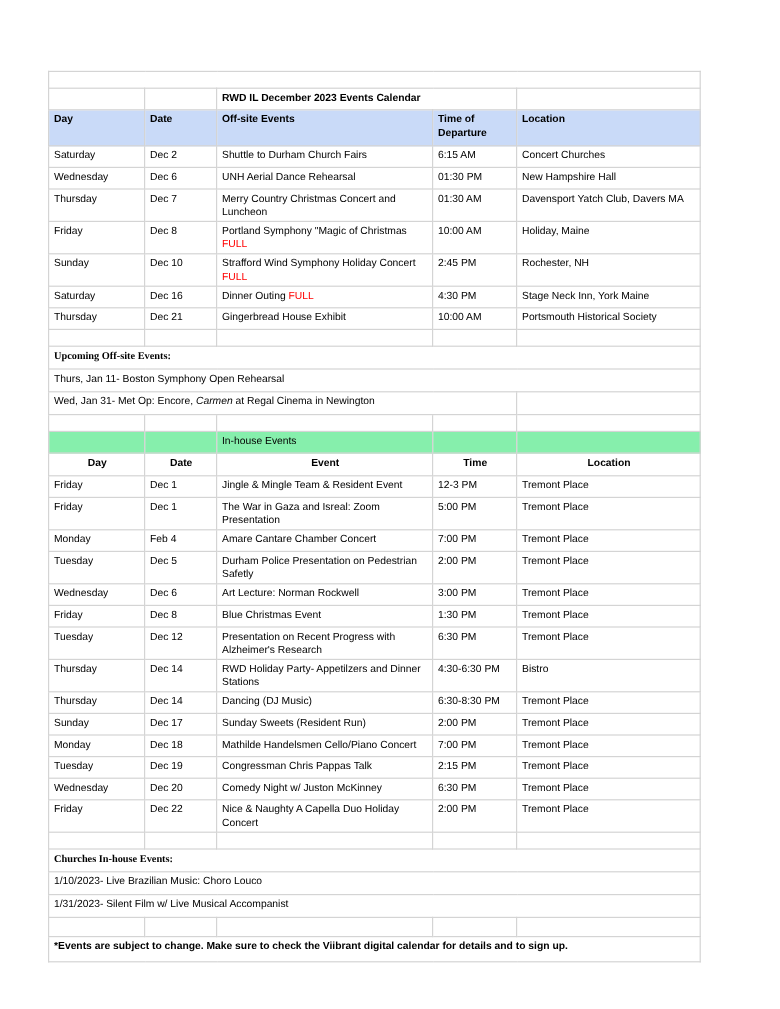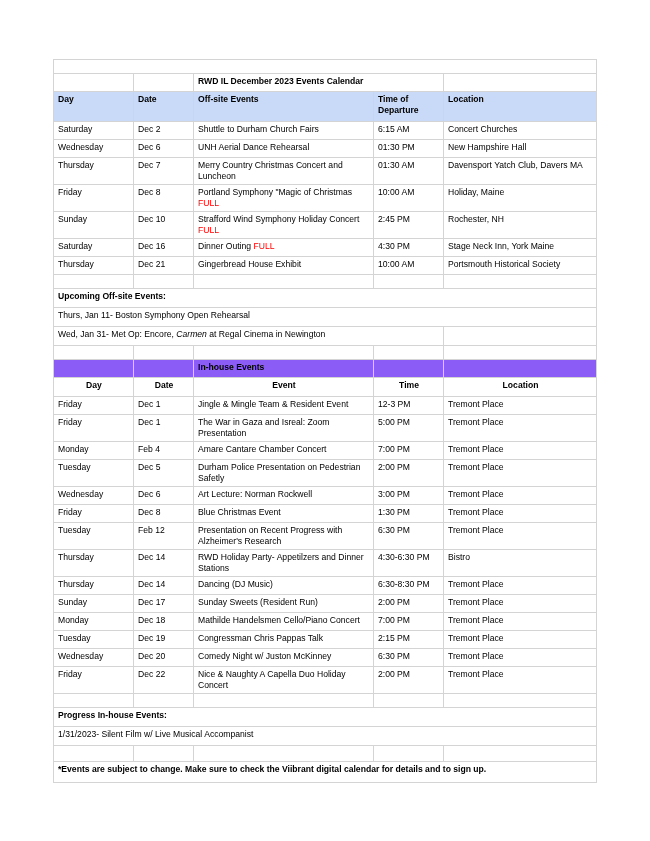--- a/index.html
+++ b/index.html
@@ -7,21 +7,21 @@
     background: #ffffff;
   }
   body {
     width: 650px; height: 841px;
     font-family: "Liberation Sans", sans-serif;
     color: #000000;
     overflow: hidden;
   }
   .sheet {
     position: absolute;
-    left: 53px; top: 59px;
+    left: 40px; top: 59px;
     width: 543px;
   }
   table.cal {
     border-collapse: collapse;
     width: 543px;
     table-layout: fixed;
     font-size: 8.6px;
     line-height: 1.28;
   }
   table.cal td {
@@ -41,27 +41,27 @@
   .spacer td { height: 9px; padding: 0; }
   .spacer-tall td { height: 11px; padding: 0; }
 
   .blue-head td {
     background: #c9daf8;
     font-weight: bold;
     vertical-align: bottom;
     height: 25px;
   }
   .pink-band td {
-    background: #8b5cf6;
-    font-weight: bold;
+    background: #86efac;
+    font-weight: normal;
     height: 13px;
     vertical-align: middle;
   }
   .title-row td { font-weight: bold; height: 13px; vertical-align: middle; }
-  .section-label td { font-weight: bold; height: 14px; vertical-align: middle; }
+  .section-label td { font-weight: bold; height: 14px; vertical-align: middle; font-family: Liberation Serif, serif; }
   .list-row td { height: 14px; vertical-align: middle; margin-left: 22px; }
   .inh-head td {
     font-weight: bold;
     text-align: center;
     height: 14px;
     vertical-align: middle;
   }
   .footer-row td {
     font-weight: bold;
     height: 16px;
@@ -225,21 +225,21 @@
         </tr>
         <tr class="data-row">
           <td>Friday</td>
           <td>Dec 8</td>
           <td>Blue Christmas Event</td>
           <td>1:30 PM</td>
           <td>Tremont Place</td>
         </tr>
         <tr class="data-row">
           <td>Tuesday</td>
-          <td>Feb 12</td>
+          <td>Dec 12</td>
           <td>Presentation on Recent Progress with Alzheimer's Research</td>
           <td>6:30 PM</td>
           <td>Tremont Place</td>
         </tr>
         <tr class="data-row">
           <td>Thursday</td>
           <td>Dec 14</td>
           <td>RWD Holiday Party- Appetilzers and Dinner Stations</td>
           <td>4:30-6:30 PM</td>
           <td>Bistro</td>
@@ -287,21 +287,24 @@
           <td>Tremont Place</td>
         </tr>
         <tr class="spacer">
           <td></td>
           <td></td>
           <td></td>
           <td></td>
           <td></td>
         </tr>
         <tr class="section-label">
-          <td colspan="5">Progress In-house Events:</td>
+          <td colspan="5">Churches In-house Events:</td>
+        </tr>
+        <tr class="list-row">
+          <td colspan="5">1/10/2023- Live Brazilian Music: Choro Louco</td>
         </tr>
         <tr class="list-row">
           <td colspan="5">1/31/2023- Silent Film w/ Live Musical Accompanist</td>
         </tr>
         <tr class="spacer-tall">
           <td></td>
           <td></td>
           <td></td>
           <td></td>
           <td></td>

